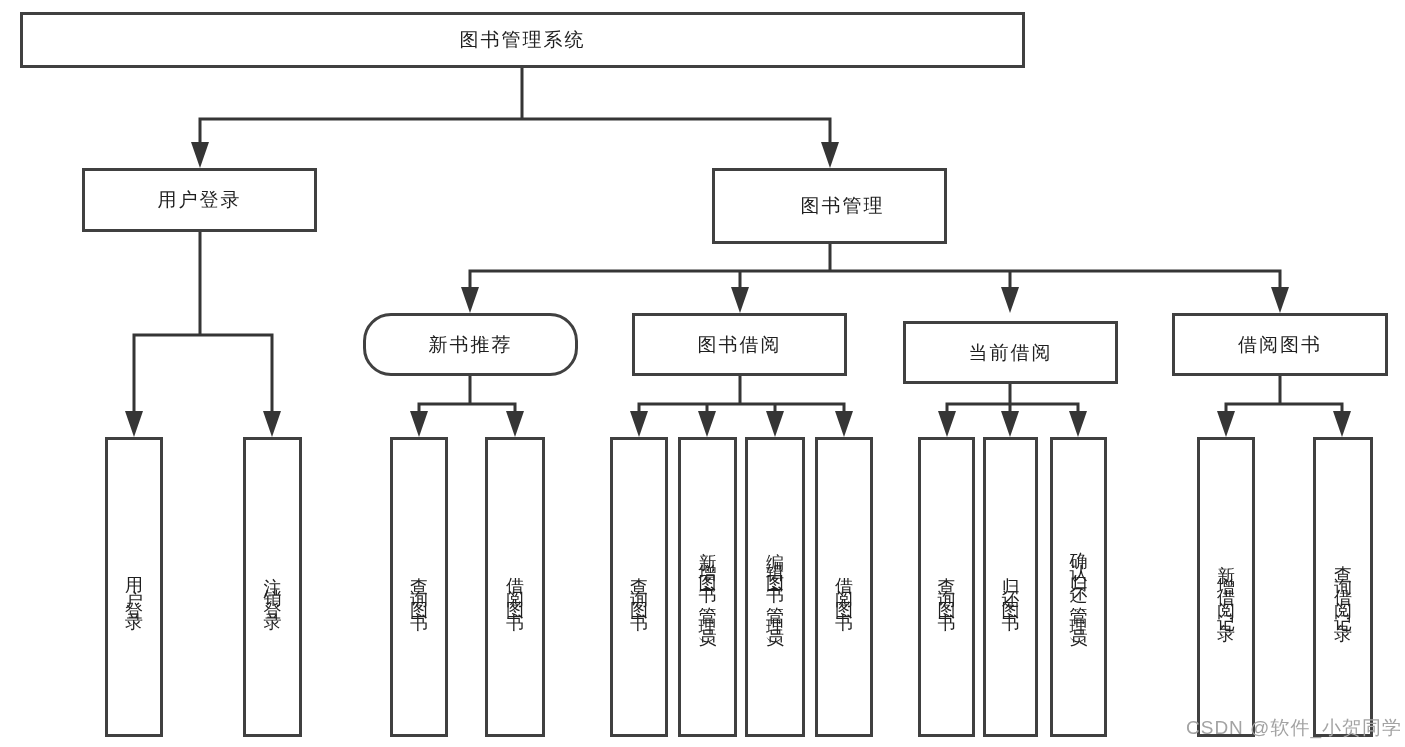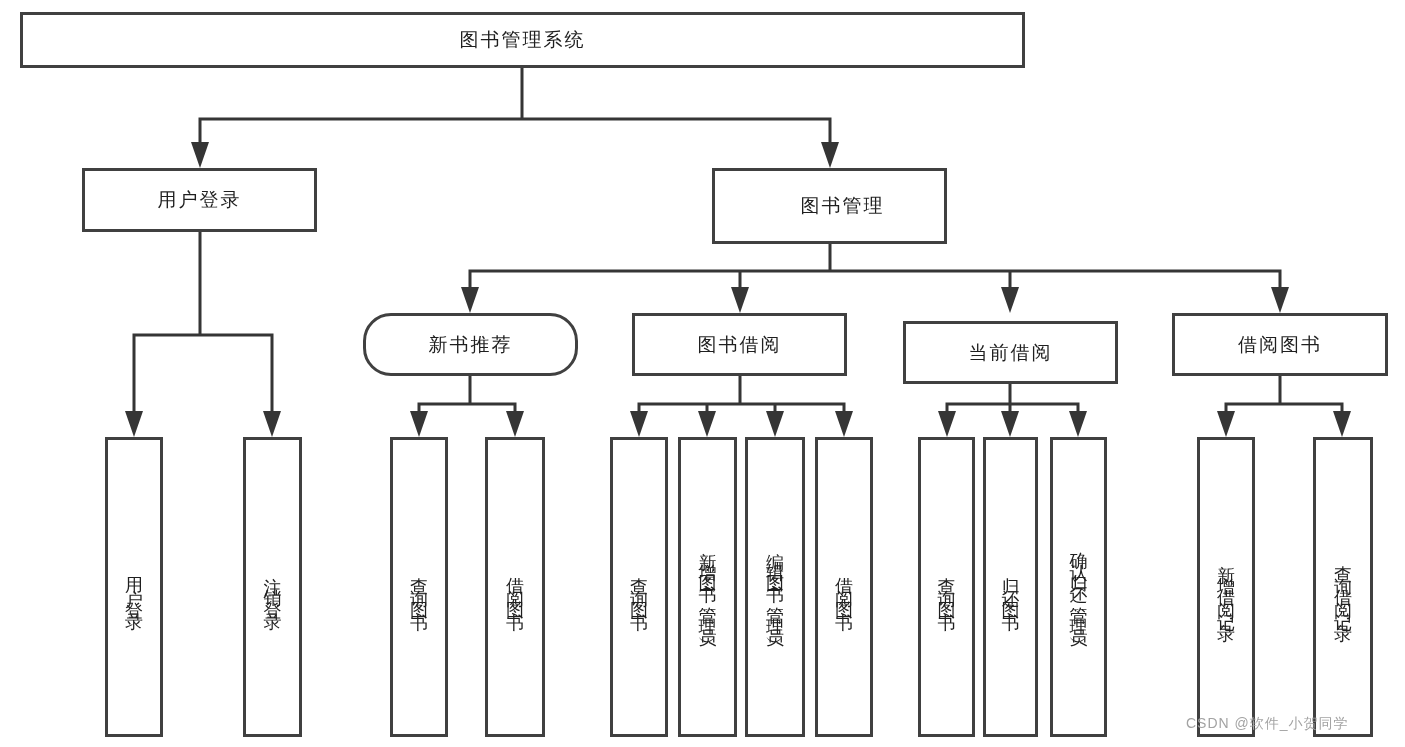--- a/index.html
+++ b/index.html
@@ -32,21 +32,21 @@
     writing-mode: vertical-rl;
     text-orientation: mixed;
     letter-spacing: 12px;
     line-height: 1;
     white-space: nowrap;
   }
   .watermark {
     position: absolute;
     left: 1186px;
     top: 715px;
-    font-size: 14px;
+    font-size: 19px;
     letter-spacing: 1px;
     color: #a3a3a3;
     white-space: nowrap;
     z-index: 6;
   }
   .boxes { position: absolute; left: 0; top: 0; z-index: 2; width: 100%; height: 100%; }
 </style>
 </head>
 <body>
 

